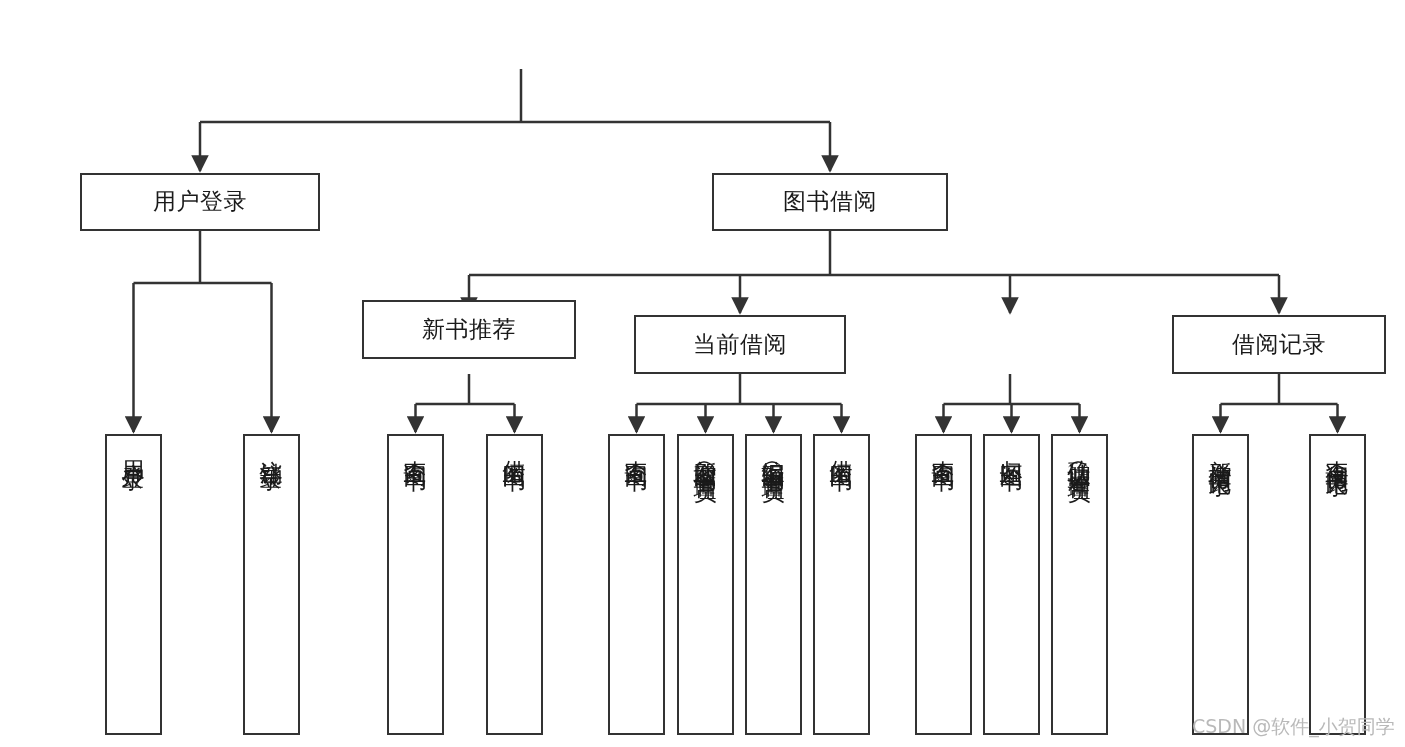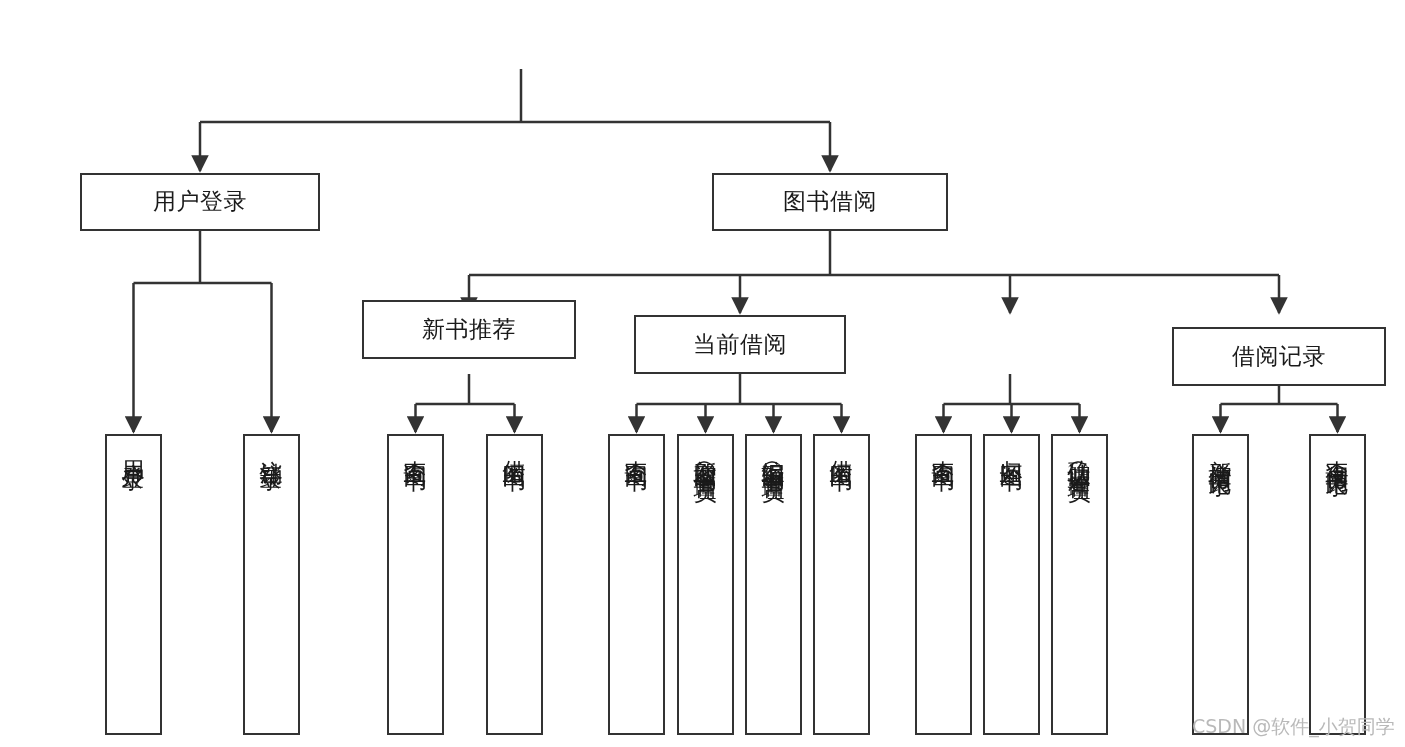--- a/index.html
+++ b/index.html
@@ -123,21 +123,21 @@
     </div>
     <div class="node horizontal" style="left: 712px; top: 173px; width: 236px; height: 58px;">
       <span class="node-label">图书借阅</span>
     </div>
     <div class="node horizontal" style="left: 362px; top: 300px; width: 214px; height: 59px;">
       <span class="node-label">新书推荐</span>
     </div>
     <div class="node horizontal" style="left: 634px; top: 315px; width: 212px; height: 59px;">
       <span class="node-label">当前借阅</span>
     </div>
-    <div class="node horizontal" style="left: 1172px; top: 315px; width: 214px; height: 59px; margin-top: 12px;">
+    <div class="node horizontal" style="left: 1172px; top: 315px; width: 214px; height: 59px;">
       <span class="node-label">借阅记录</span>
     </div>
     <div class="node vertical" style="left: 105px; top: 434px; width: 57px; height: 301px;">
       <span class="node-label">用户登录</span>
     </div>
     <div class="node vertical" style="left: 243px; top: 434px; width: 57px; height: 301px;">
       <span class="node-label">注销登录</span>
     </div>
     <div class="node vertical" style="left: 387px; top: 434px; width: 57px; height: 301px;">
       <span class="node-label">查询图书</span>

